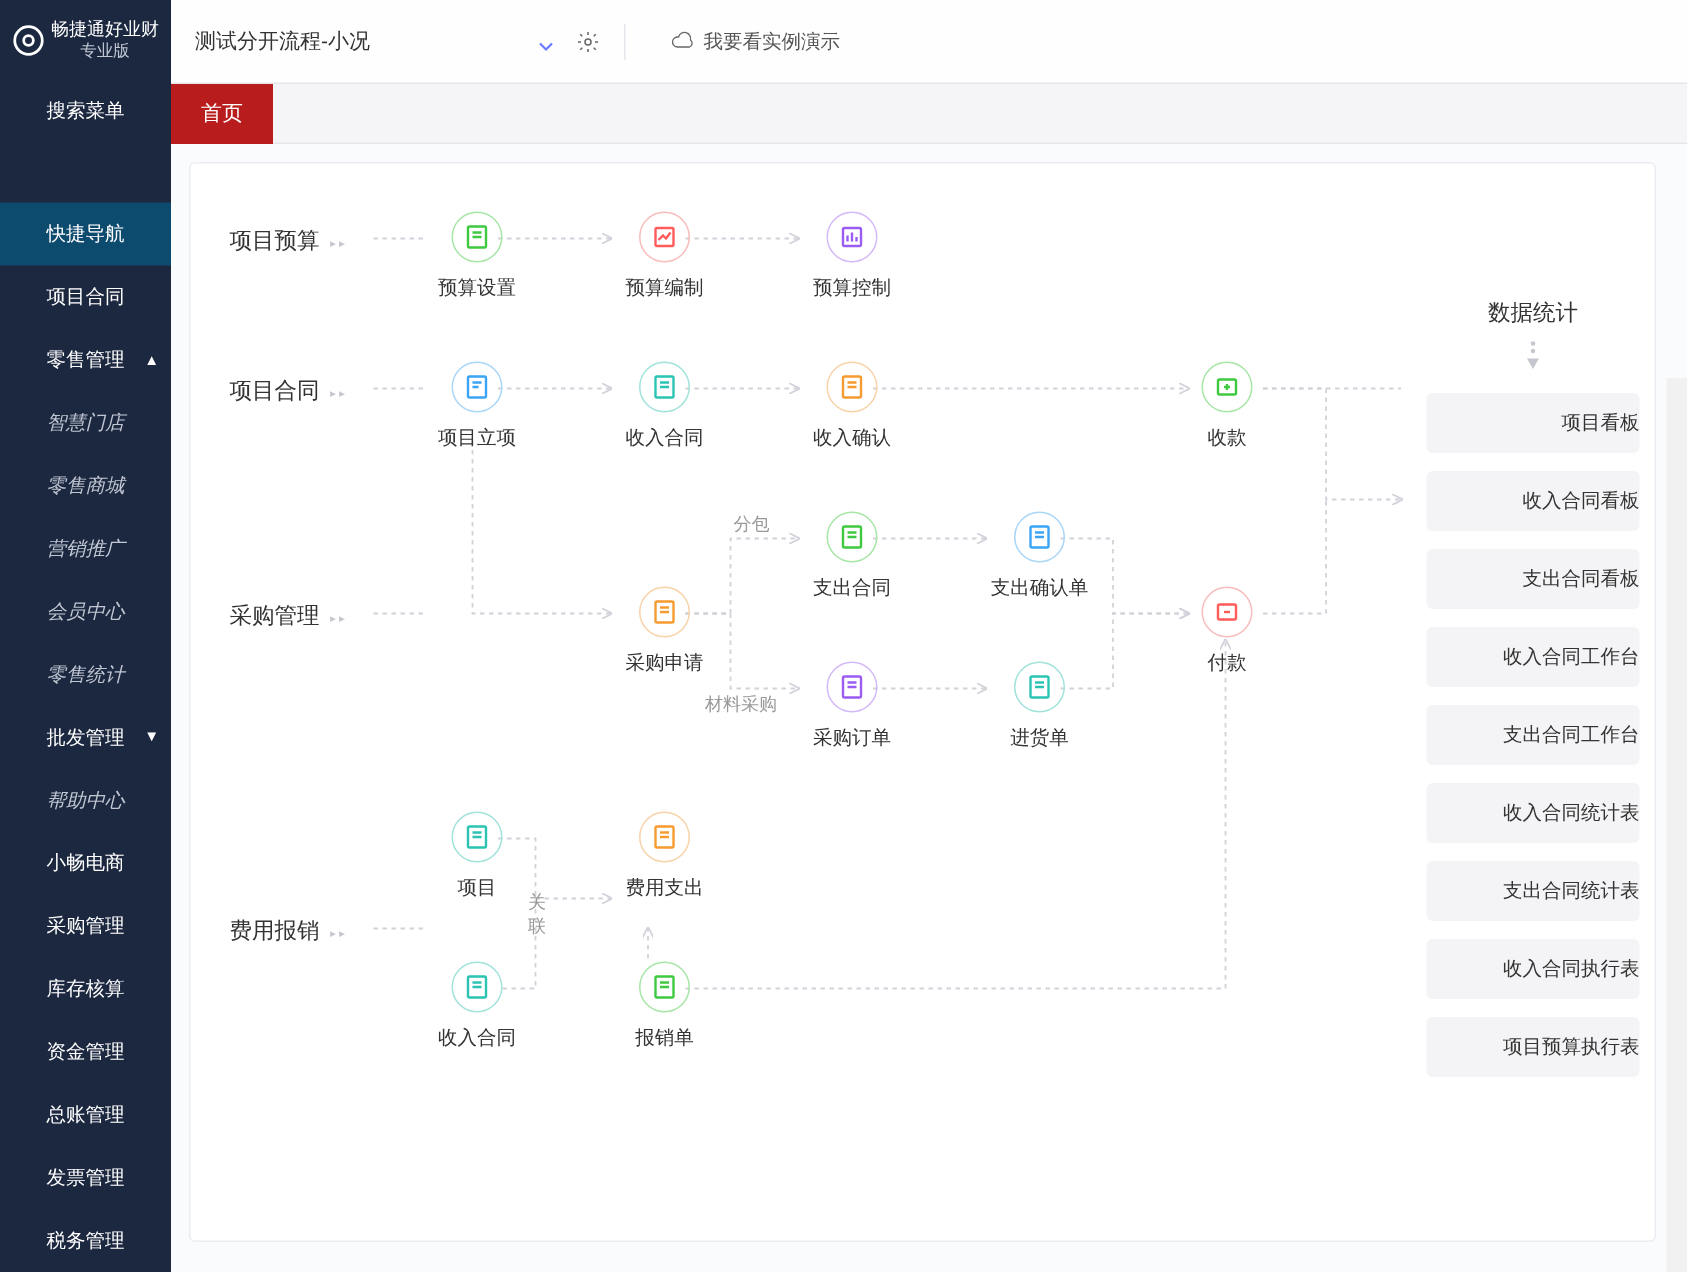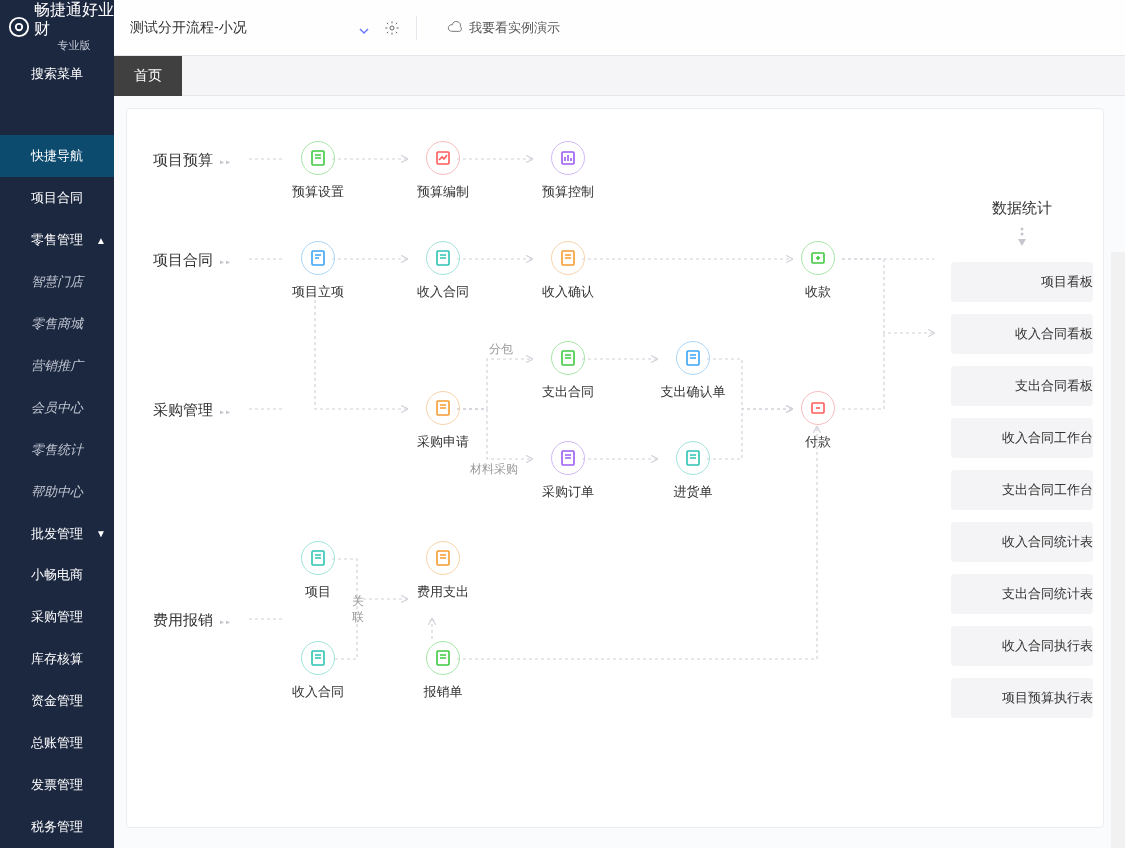--- a/index.html
+++ b/index.html
@@ -10,21 +10,21 @@
     .app { display:flex; height:848px; }
     .sidebar {
       width:114px; background:#1c2840;
       display:flex; flex-direction:column; color:#fff; font-size:13px;
     }
     .brand {
       height:56px; display:flex; align-items:center; padding-left:8px;
       background:#1c2840;
     }
     .brand-logo { width:22px; height:22px; margin-right:4px; flex-shrink:0; }
-    .brand-text { line-height:1.2; font-size:16px; }
+    .brand-text { line-height:1.2; font-size:12px; }
     .brand-sub { font-size:11px; color:#c0c6d2;text-align:center; }
     .sidebar-search {
       height:40px; display:flex; align-items:center; justify-content:center;
       color:#c0c6d2;
     }
     .side-item {
       height:44px; display:flex; align-items:center; justify-content:center;
       color:#fff; cursor:pointer; font-size:13px; position:relative;
     }
     .side-item.selected { background:#0c4a6e;margin-top:40px; }
@@ -38,21 +38,21 @@
     .context-select { display:flex; align-items:flex-end; gap:6px; cursor:pointer; font-size:14px; color:#333; width:240px; }
     .context-select svg { color:#6b7bff; }
     .gear-btn, .demo-btn { display:inline-flex; align-items:center; gap:6px; font-size:13px; color:#555; cursor:pointer; margin-left:14px; }
     .vdiv { width:1px; height:24px; background:#e6e6ec; margin:0 16px; }
     .tabbar {
       height:40px; display:flex; align-items:center; padding-left:0; background:#f5f5f7;
       border-bottom:1px solid #e6e6ec;
     }
     .tab {
       padding:0 20px; height:40px; display:flex; align-items:center;
-      font-size:14px; color:#333; background:#404040; color:#fff;
+      font-size:14px; color:#333; background:#b91c1c; color:#fff;
     }
     .canvas {
       flex:1; background:#fafbfc; padding:12px; overflow:hidden; position:relative;
     }
     .panel {
       width:978px; height:720px; background:#fff; border:1px solid #ececf2; border-radius:4px;
       position:relative;
     }
     .rowlabel {
       position:absolute; font-size:15px; color:#333;font-family:Liberation Mono, monospace;
@@ -127,26 +127,26 @@
       </div>
     <div class="side-item side-sub">
         <span>营销推广</span>
       </div>
     <div class="side-item side-sub">
         <span>会员中心</span>
       </div>
     <div class="side-item side-sub">
         <span>零售统计</span>
       </div>
-    <div class="side-item side-sub">
-        <span>帮助中心</span>
-      </div>
     <div class="side-item">
         <span>批发管理</span>
         <span class="arrow">▼</span>
+      </div>
+    <div class="side-item side-sub">
+        <span>帮助中心</span>
       </div>
     <div class="side-item">
         <span>小畅电商</span>
       </div>
     <div class="side-item">
         <span>采购管理</span>
       </div>
     <div class="side-item">
         <span>库存核算</span>
       </div>

